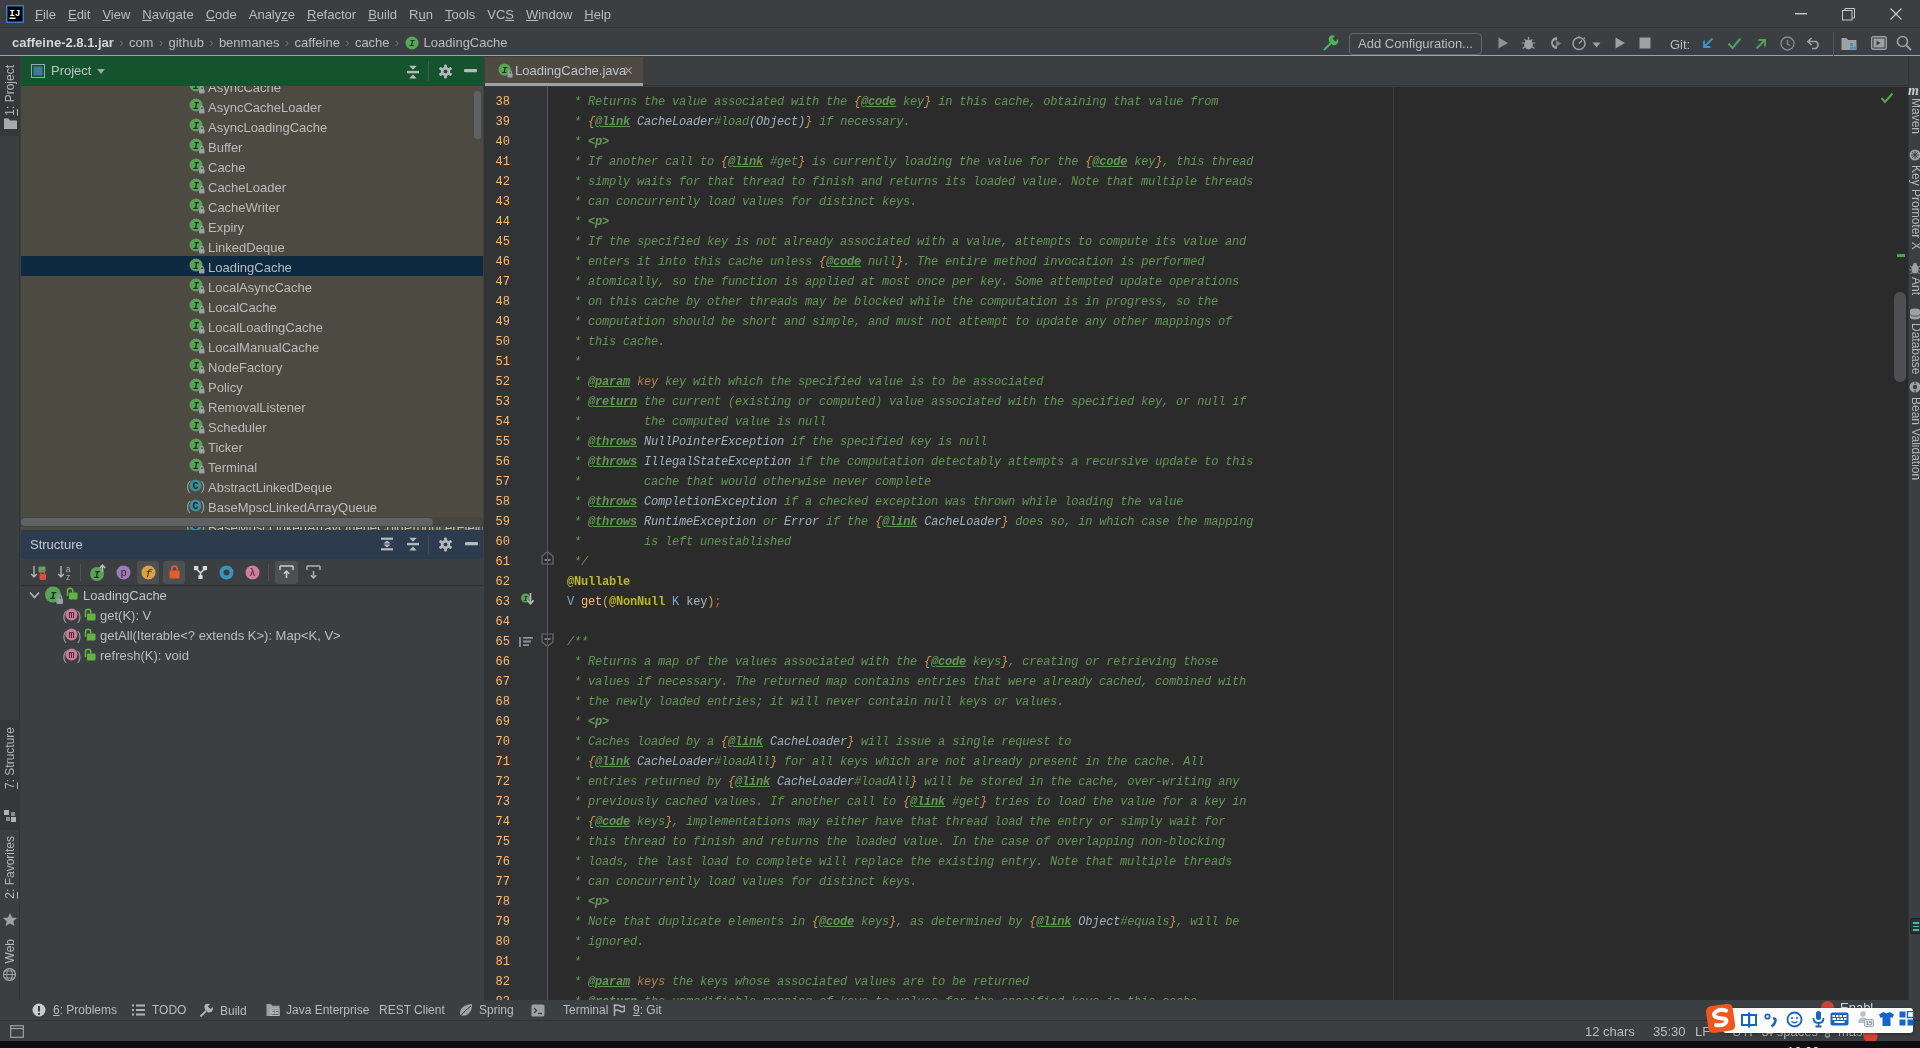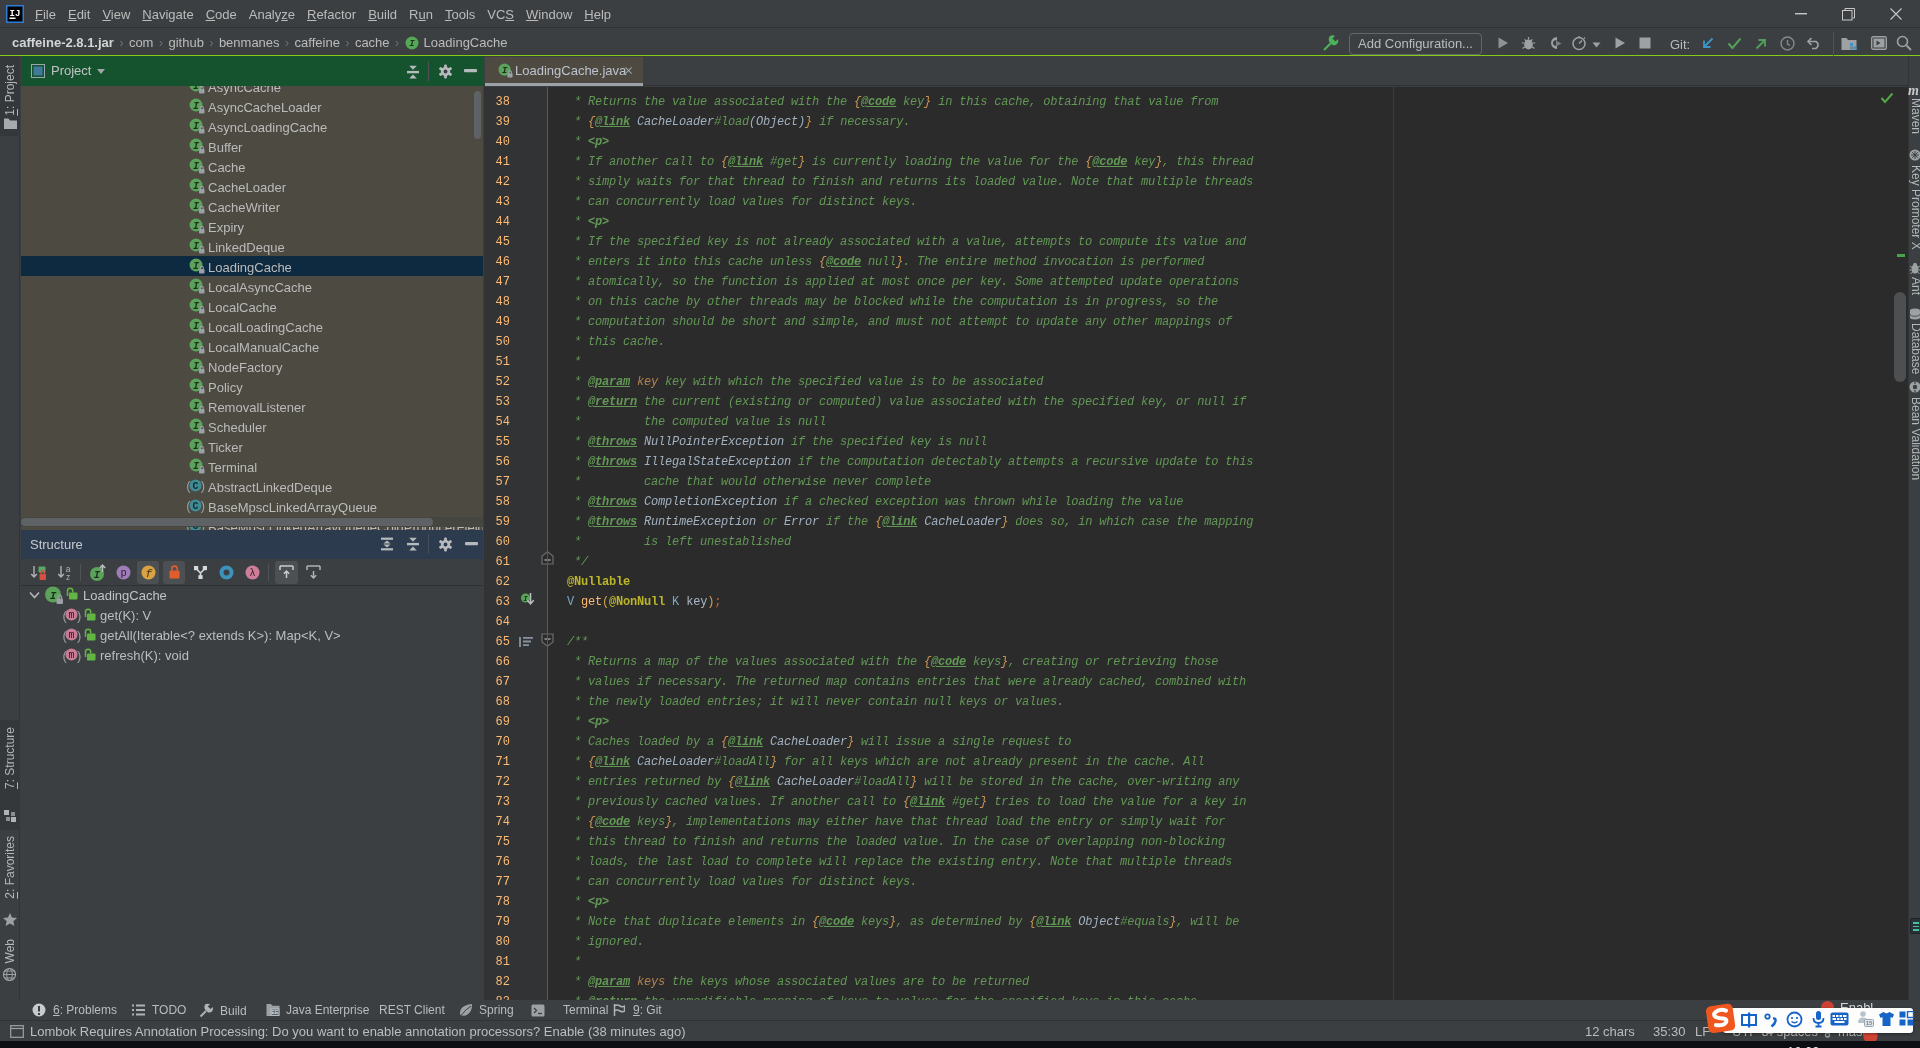--- a/index.html
+++ b/index.html
@@ -758,21 +758,20 @@
         <path d="M2.5 1 V13 M2.5 3 Q5 1.2 8 3 Q10.5 4.5 12.5 3.2 V8.2 Q10.5 9.5 8 8 Q5 6.2 2.5 8" fill="none" stroke="#afb3b5" stroke-width="1.5"></path>
       </svg>
       <span style="margin-left:8px"><u>9</u>: Git</span>
     </div>
   </div>
 <div id="statusbar">
 <svg class="abs" style="left:10px;top:3px" width="14" height="13" viewBox="0 0 14 13">
       <rect x="0.7" y="0.7" width="12.6" height="11.6" fill="none" stroke="#9da1a3" stroke-width="1.2"></rect>
       <path d="M0.7 3.5 h12.6" stroke="#9da1a3" stroke-width="1.2"></path>
     </svg>
-<span class="abs" style="left:30px;top:2px;color:#bbbebf">Lombok Requires Annotation Processing: Do you want to enable annotation processors? Enable (38 minutes ago)</span>
 <span class="abs" style="left:1585px;top:2px">12 chars</span>
 <span class="abs" style="left:1653px;top:2px">35:30</span>
 <span class="abs" style="left:1695px;top:2px">LF</span>
 <span class="abs" style="left:1732px;top:2px">UTF-8</span>
 <span class="abs" style="left:1766px;top:2px">4 spaces</span>
 <svg class="abs" style="left:1822px;top:2px" width="11" height="14" viewBox="0 0 11 14">
       <circle cx="5.5" cy="3" r="2" fill="none" stroke="#9da1a3" stroke-width="1.3"></circle>
       <circle cx="5.5" cy="11" r="2" fill="none" stroke="#9da1a3" stroke-width="1.3"></circle>
       <path d="M5.5 5 v4" stroke="#9da1a3" stroke-width="1.3"></path>
     </svg>

